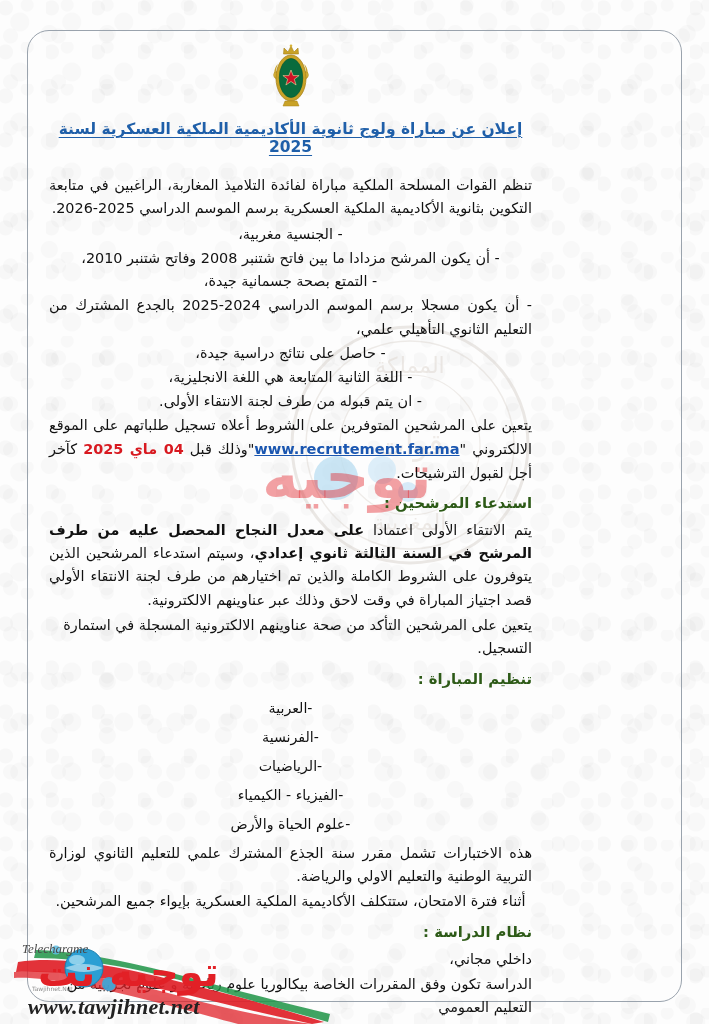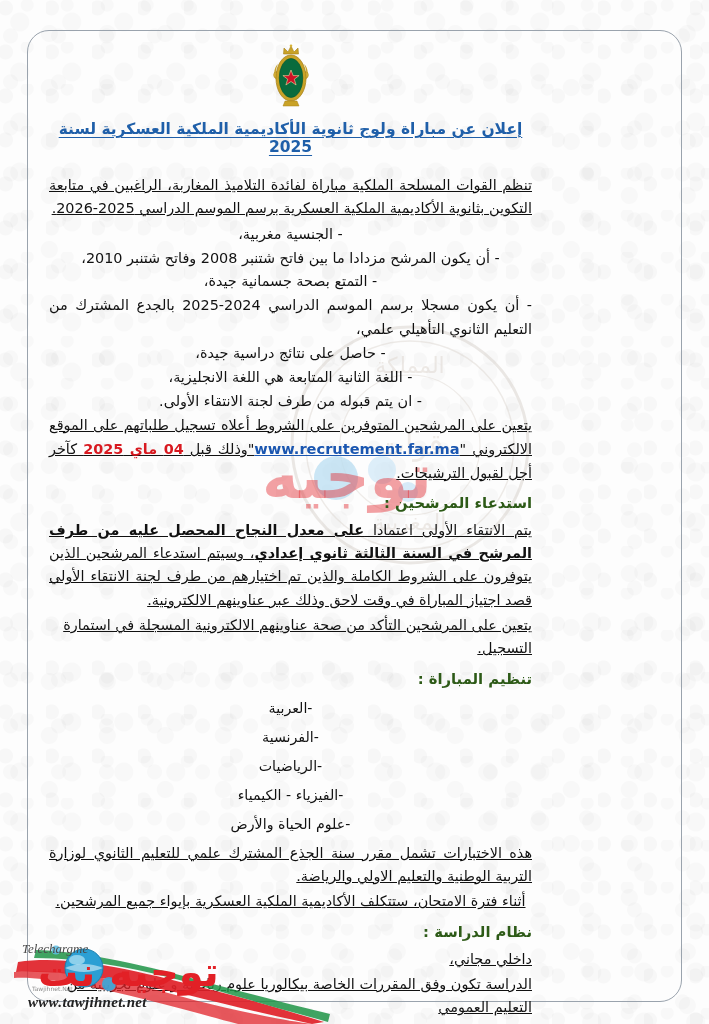--- a/index.html
+++ b/index.html
@@ -116,21 +116,20 @@
   }
 
   p.body, div.body {
     margin: 0 0 2px 0;
     font-size: 14.4px;
     line-height: 1.62;
     color: #111111;
     text-align: justify;
     text-align-last: right;
     direction: rtl;
-    text-decoration: underline;
   }
   p.just {
     text-align: justify;
     text-align-last: right;
   }
   p.ctr {
     text-align: center;
     text-align-last: center;
   }
   p.rt {
@@ -224,21 +223,21 @@
     line-height: 1;
   }
   #tawjih-url {
     position: absolute;
     left: 28px;
     top: 994px;
     z-index: 13;
     font-family: "Liberation Serif", serif;
     font-style: italic;
     font-weight: bold;
-    font-size: 15px;
+    font-size: 22px;
     color: #222222;
     white-space: nowrap;
     letter-spacing: 0.3px;
   }
   #tawjih-sub {
     position: absolute;
     left: 32px;
     top: 985px;
     z-index: 12;
     font-size: 6px;

